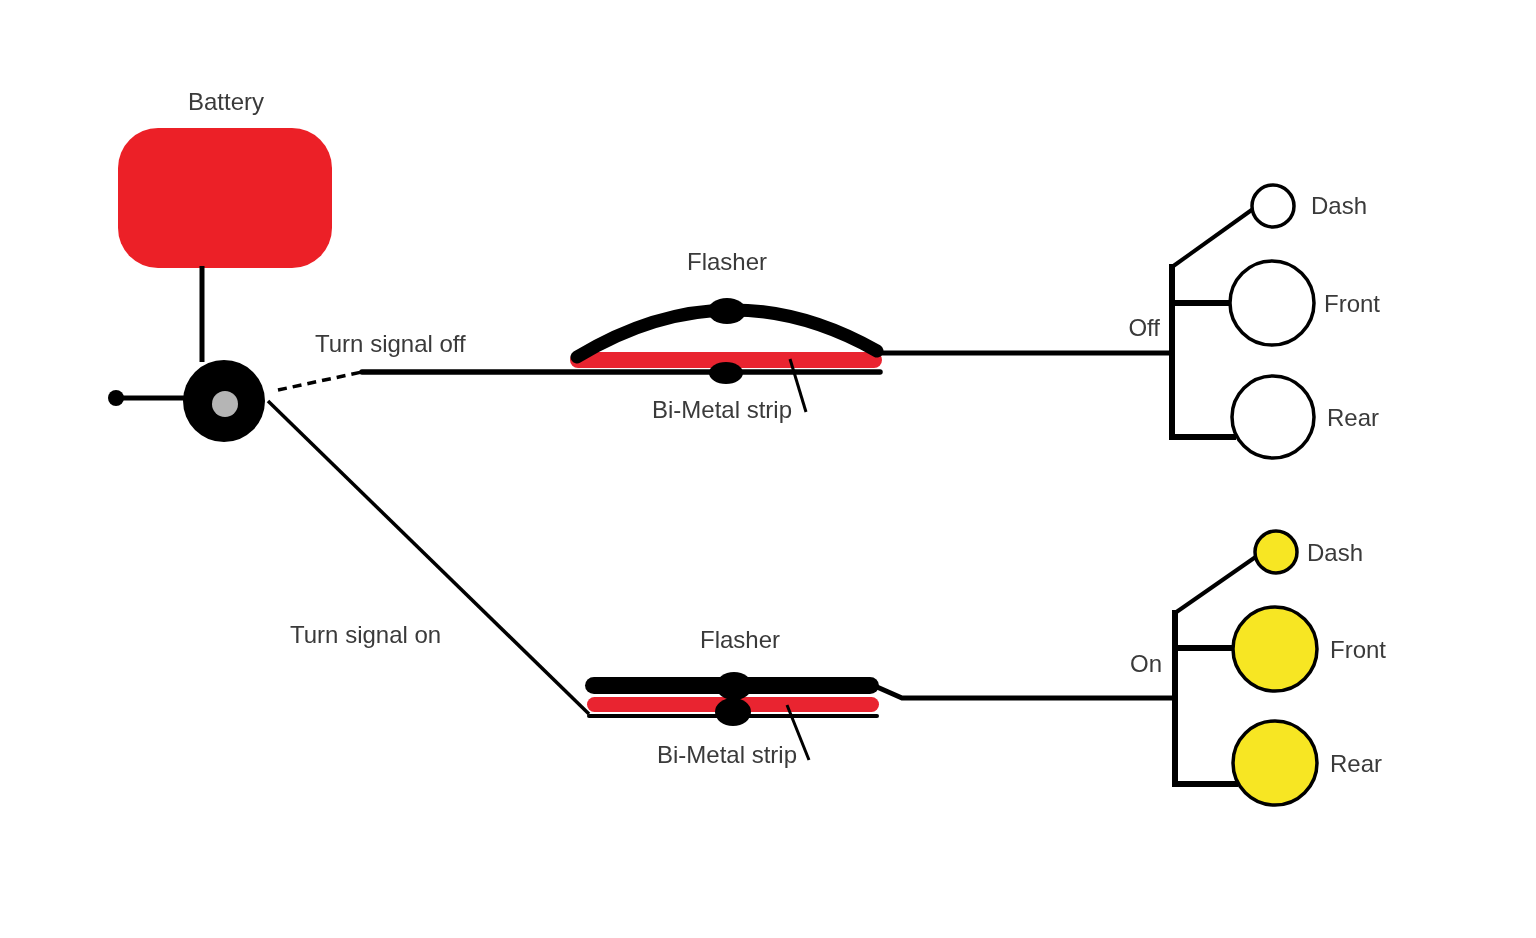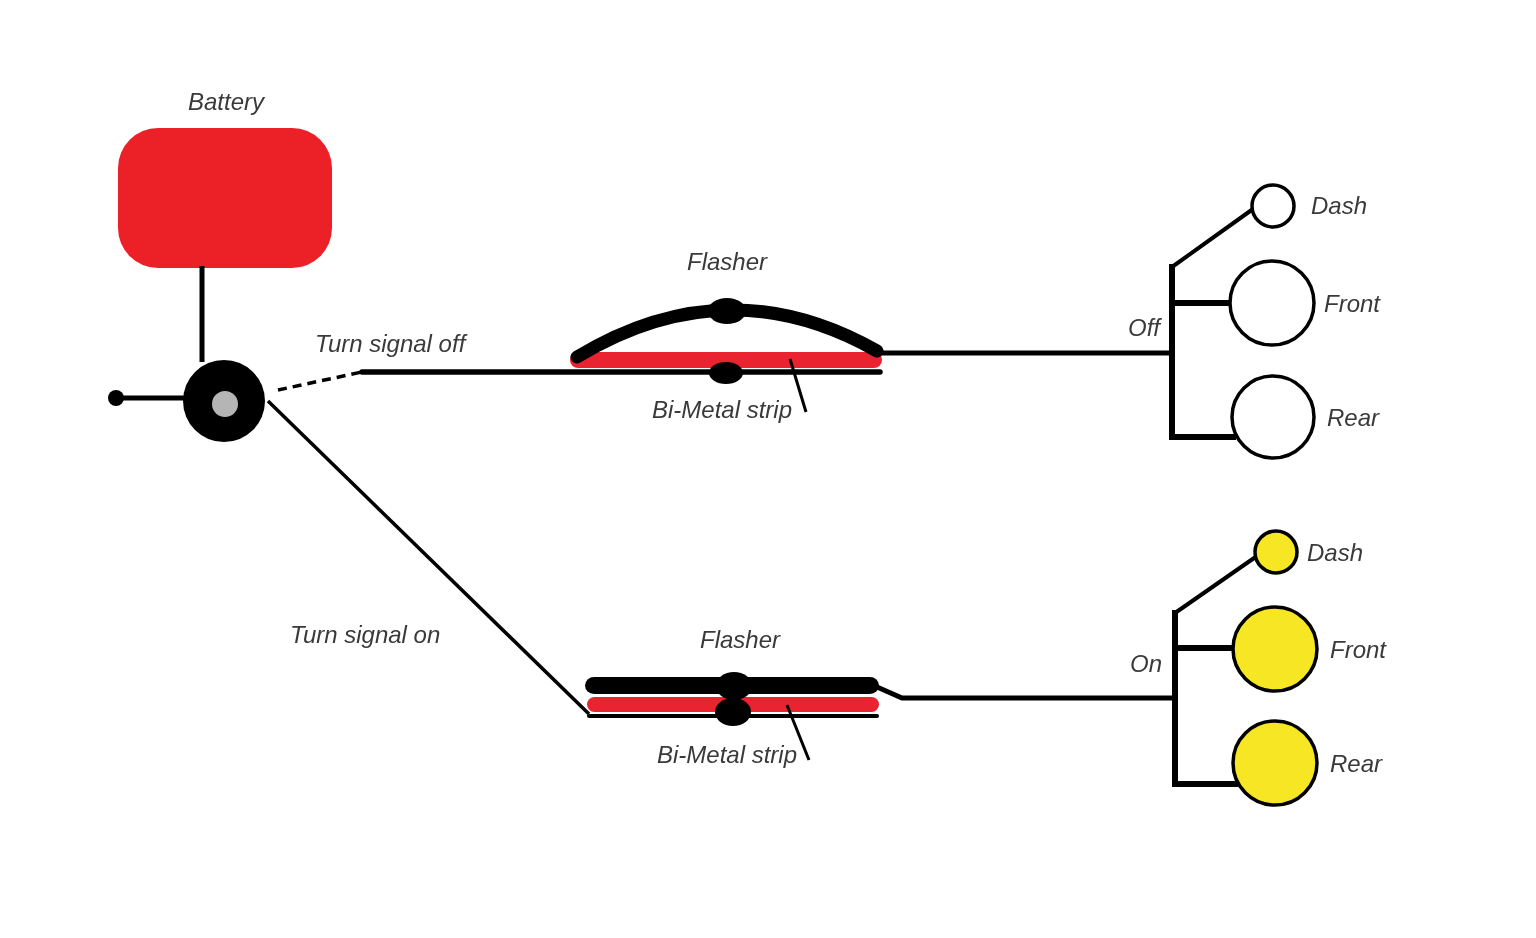--- a/index.html
+++ b/index.html
@@ -6,21 +6,20 @@
     margin: 0;
     padding: 0;
     background: #ffffff;
   }
   .stage {
     position: relative;
     width: 1536px;
     height: 938px;
     background: #ffffff;
     overflow: hidden;
-    font-style: italic;
   }
   svg {
     display: block;
     font-family: "Liberation Sans", sans-serif;
   }
   .lbl {
     fill: #3a3a3a;
     font-size: 24px;
     font-family: "Liberation Sans", sans-serif;
   }

